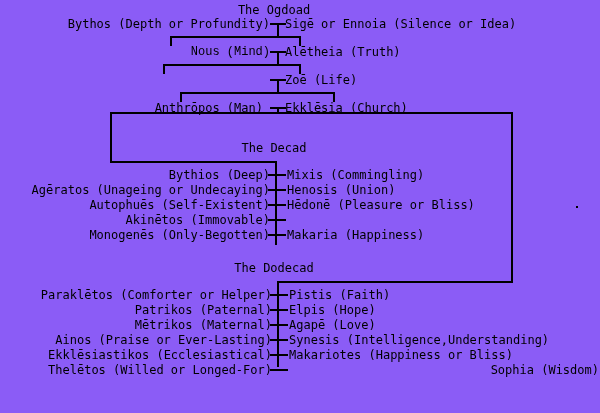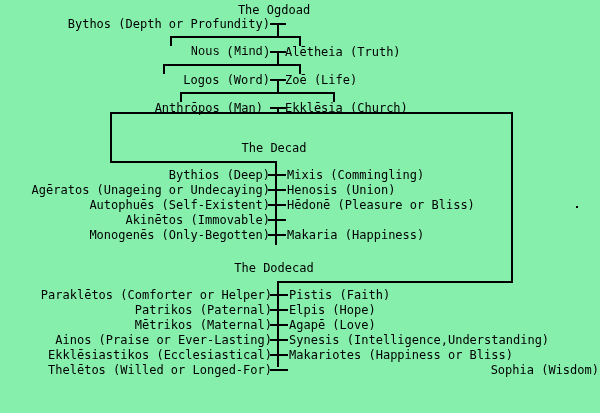--- a/index.html
+++ b/index.html
@@ -5,21 +5,21 @@
 <style>
   html, body {
     margin: 0;
     padding: 0;
     background: #ffffff;
   }
   #page {
     position: relative;
     width: 600px;
     height: 413px;
-    background: #86efac;
+    background: #8b5cf6;
     color: #000000;
     font-family: "DejaVu Sans Mono", "Liberation Mono", monospace;
     font-size: 12px;
     overflow: hidden;
   }
 
   
   .t {
     position: absolute;
     white-space: pre;
@@ -55,37 +55,37 @@
   }
 </style>
 </head>
 <body>
 
 <div id="page">
 
   <div class="t heading" style="left:174px; top:3px; width:200px;">The Ogdoad</div>
 
   <div class="t left-label" style="left:10px; top:17px; width:260px;">Bythos (Depth or Profundity)</div>
+  <div class="t right-label" style="left:285px; top:17px; width:310px;">Sigē or Ennoia (Silence or Idea)</div>
   <div class="ln h" style="left:270px; top:23px; width:16px;"></div>
   <div class="ln v" style="left:277px; top:23px; height:14px;"></div>
 
   <div class="ln h" style="left:170px; top:36px; width:131px;"></div>
   <div class="ln v" style="left:170px; top:36px; height:10px;"></div>
   <div class="ln v" style="left:299px; top:36px; height:10px;"></div>
 
   <div class="t left-label" style="left:10px; top:45px; width:260px;font-family:Liberation Mono, monospace;">Nous (Mind)</div>
   <div class="t right-label" style="left:285px; top:45px; width:310px;">Alētheia (Truth)</div>
   <div class="ln h" style="left:270px; top:51px; width:16px;"></div>
   <div class="ln v" style="left:277px; top:51px; height:14px;"></div>
 
   <div class="ln h" style="left:163px; top:64px; width:138px;"></div>
   <div class="ln v" style="left:163px; top:64px; height:10px;"></div>
   <div class="ln v" style="left:299px; top:64px; height:10px;"></div>
 
-  <div class="t left-label" style="left:10px; top:73px; width:260px;">Logos (Word)</div>
   <div class="t right-label" style="left:285px; top:73px; width:310px;">Zoē (Life)</div>
   <div class="ln h" style="left:270px; top:79px; width:16px;"></div>
   <div class="ln v" style="left:277px; top:79px; height:14px;"></div>
 
   <div class="ln h" style="left:180px; top:92px; width:155px;"></div>
   <div class="ln v" style="left:180px; top:92px; height:10px;"></div>
   <div class="ln v" style="left:333px; top:92px; height:10px;"></div>
 
   <div class="t left-label" style="left:3px; top:101px; width:260px;">Anthrōpos (Man)</div>
   <div class="t right-label" style="left:285px; top:101px; width:310px;">Ekklēsia (Church)</div>

